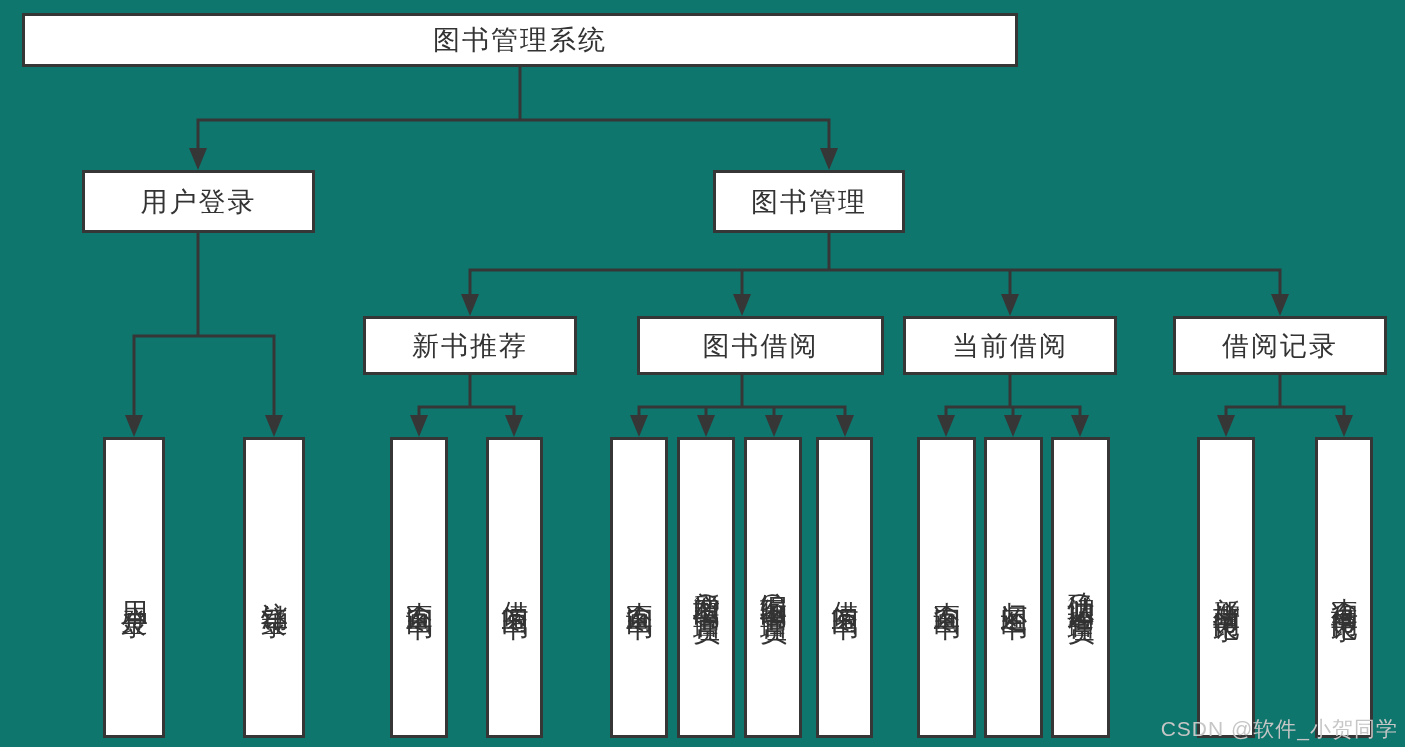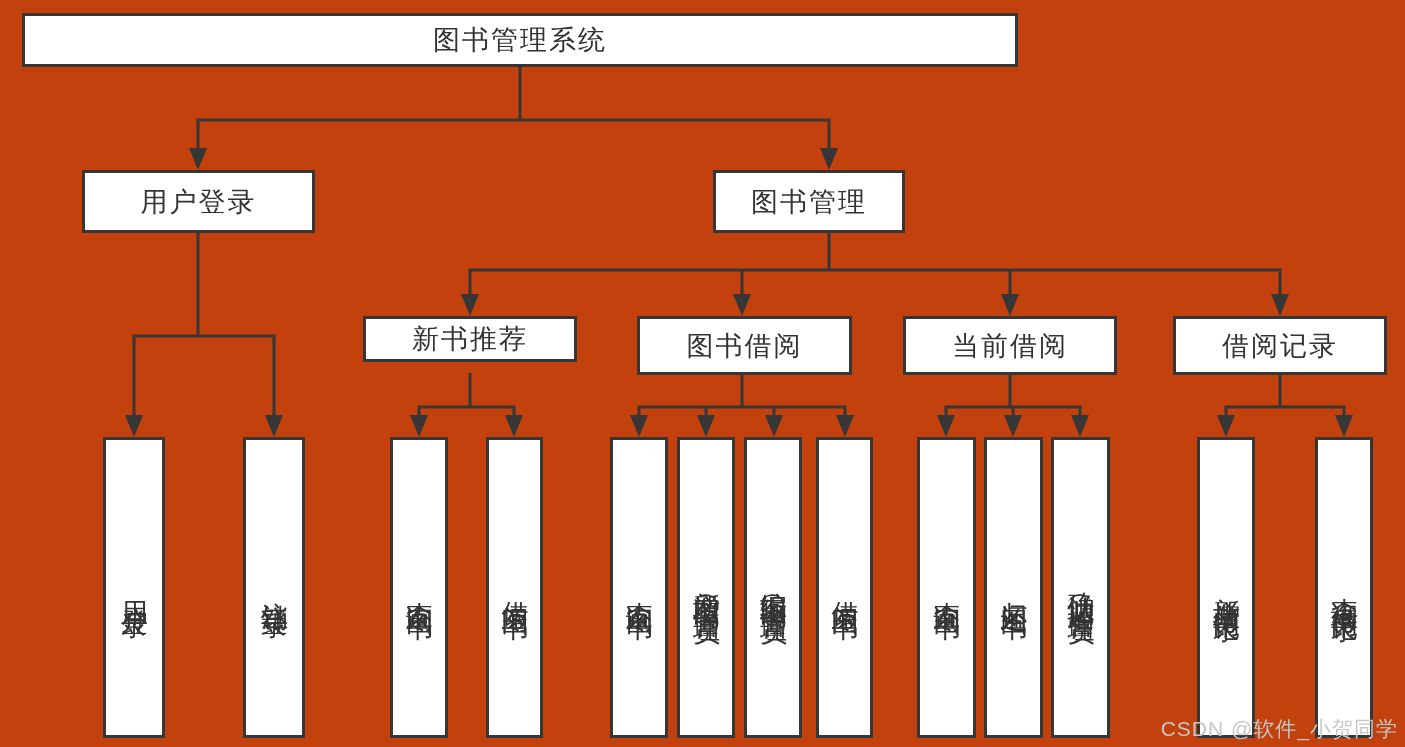--- a/index.html
+++ b/index.html
@@ -1,21 +1,21 @@
 <!DOCTYPE html>
 <html><head>
 <meta charset="utf-8">
 <style>
   html, body { margin: 0; padding: 0; background: #ffffff; }
   body { font-family: "Liberation Sans", "DejaVu Sans", sans-serif; }
   .stage {
     position: relative;
     width: 1405px;
     height: 747px;
-    background: #c2410c;
+    background: #0f766e;
     overflow: hidden;
   }
   .wires {
     position: absolute;
     left: 0; top: 0;
     width: 1405px; height: 747px;
     pointer-events: none;
   }
   .node {
     position: absolute;
@@ -82,24 +82,24 @@
     <span>图书管理系统</span>
   </div>
 
   <div class="node" style="left:82px; top:170px; width:233px; height:63px">
     <span>用户登录</span>
   </div>
   <div class="node" style="left:713px; top:170px; width:192px; height:63px">
     <span>图书管理</span>
   </div>
 
-  <div class="node" style="left:363px; top:316px; width:214px; height:46px">
+  <div class="node" style="left:363px; top:316px; width:214px; height:59px">
     <span>新书推荐</span>
   </div>
-  <div class="node" style="left:637px; top:316px; width:215px; height:59px">
+  <div class="node" style="left:637px; top:316px; width:247px; height:59px">
     <span>图书借阅</span>
   </div>
   <div class="node" style="left:1173px; top:316px; width:214px; height:59px">
     <span>借阅记录</span>
   </div>
   <div class="node" style="left:903px; top:316px; width:214px; height:59px">
     <span>当前借阅</span>
   </div>
 
   <div class="node v" style="left:103px; top:437px; width:62px; height:301px">

